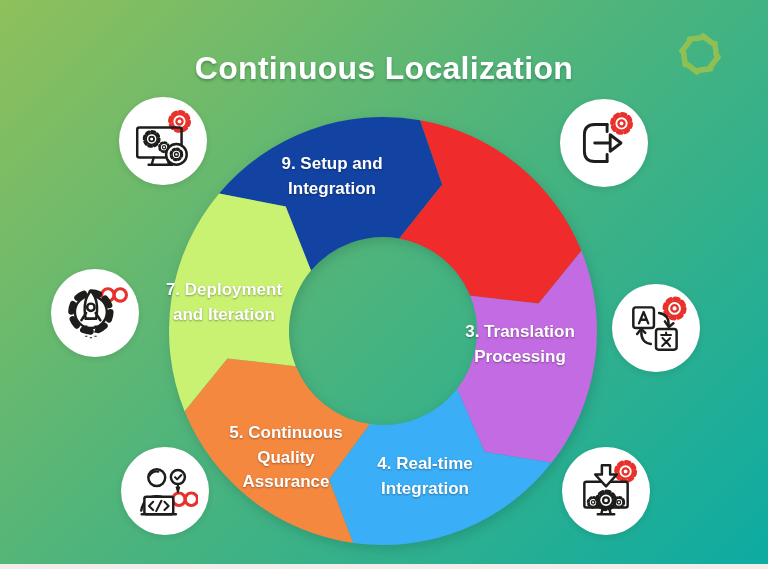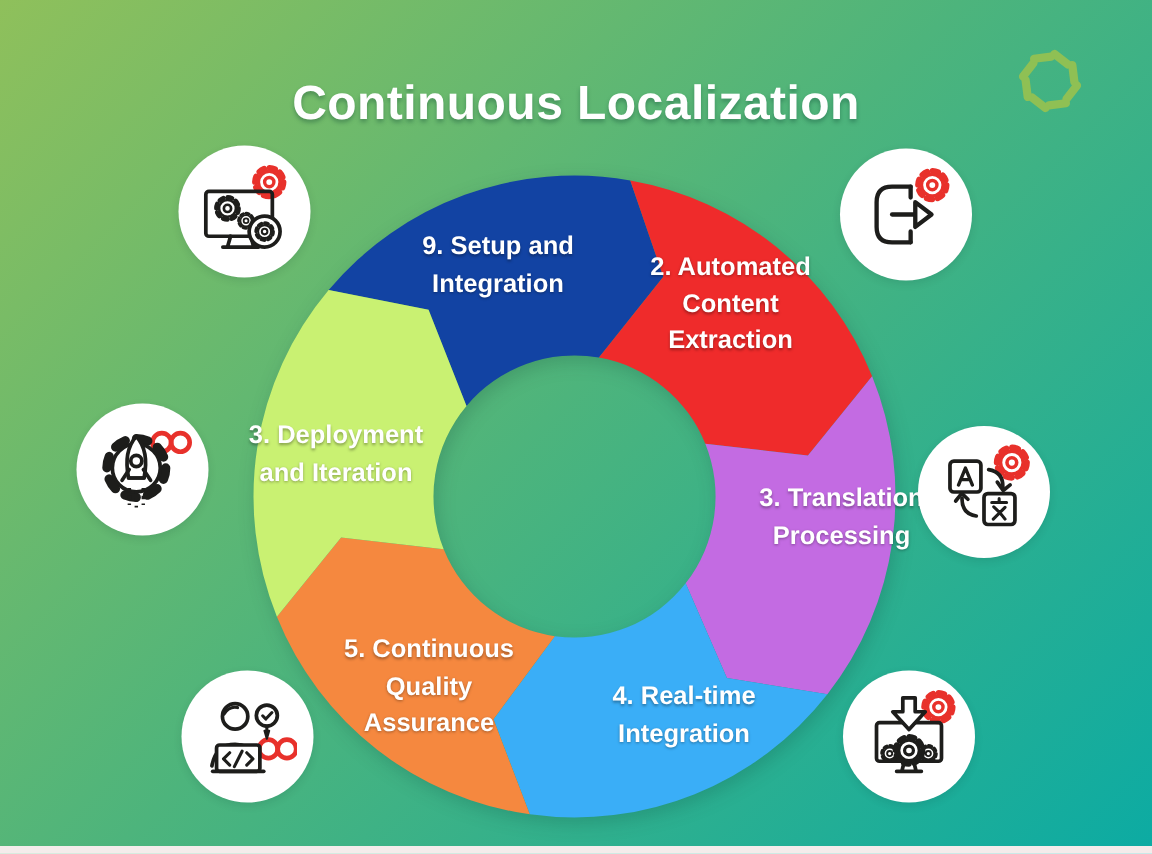--- a/index.html
+++ b/index.html
@@ -75,31 +75,28 @@
     <path d="M219.1 193.4 A214 214 0 0 1 420.2 120.3 L442.2 184.5 L399.3 238.4 A94 94 0 0 0 311.0 270.6 L285.7 206.5 Z" fill="#1243a3"></path>
     <path d="M420.2 120.3 A214 214 0 0 1 581.4 250.8 L538.6 303.6 L470.2 295.8 A94 94 0 0 0 399.3 238.4 L442.2 184.5 Z" fill="#ef2b2b"></path>
     <path d="M581.4 250.8 A214 214 0 0 1 551.6 462.8 L484.6 452.0 L457.1 388.9 A94 94 0 0 0 470.2 295.8 L538.6 303.6 Z" fill="#c36be2"></path>
     <path d="M551.6 462.8 A214 214 0 0 1 353.2 542.9 L329.0 479.5 L369.9 424.1 A94 94 0 0 0 457.1 388.9 L484.6 452.0 Z" fill="#3aaef7"></path>
     <path d="M353.2 542.9 A214 214 0 0 1 184.6 411.2 L227.4 358.4 L295.8 366.2 A94 94 0 0 0 369.9 424.1 L329.0 479.5 Z" fill="#f5883f"></path>
     <path d="M184.6 411.2 A214 214 0 0 1 219.1 193.4 L285.7 206.5 L311.0 270.6 A94 94 0 0 0 295.8 366.2 L227.4 358.4 Z" fill="#c9f172"></path>
   </svg>
 
   <div class="seg-label" style="left:332px;top:177px;">9. Setup and
 Integration</div>
-  <div class="seg-label" style="left:487px;top:203px;">2. Automated
-Content
-Extraction</div>
-  <div class="seg-label" style="left:561px;top:345px;">3. Translation
+  <div class="seg-label" style="left:520px;top:345px;">3. Translation
 Processing</div>
-  <div class="seg-label" style="left:456px;top:477px;">4. Real-time
+  <div class="seg-label" style="left:425px;top:477px;">4. Real-time
 Integration</div>
   <div class="seg-label" style="left:286px;top:458px;text-align:center;">5. Continuous
 Quality
 Assurance</div>
-  <div class="seg-label" style="left:224px;top:303px;">3. Deployment
+  <div class="seg-label" style="left:224px;top:303px;">7. Deployment
 and Iteration</div>
 
   <div class="icon-circle" style="left:163px;top:141px;">
     <svg width="66" height="66" viewBox="0 0 64 64" fill="none" stroke="#1d1d1b" stroke-width="2.4" stroke-linecap="round" stroke-linejoin="round">
       <use href="#g-gear" transform="translate(48,13)" stroke="#e8312b"></use>
       <rect x="7" y="19" width="43" height="29" rx="2"></rect>
       <path d="M23 48 l-2 7 M36 48 l2 7 M18 55 h23"></path>
       <use href="#g-gear" transform="translate(21,30) scale(.78)"></use>
       <use href="#g-gear" transform="translate(33,38) scale(.52)"></use>
       <circle cx="45" cy="45" r="10" fill="#ffffff"></circle>

